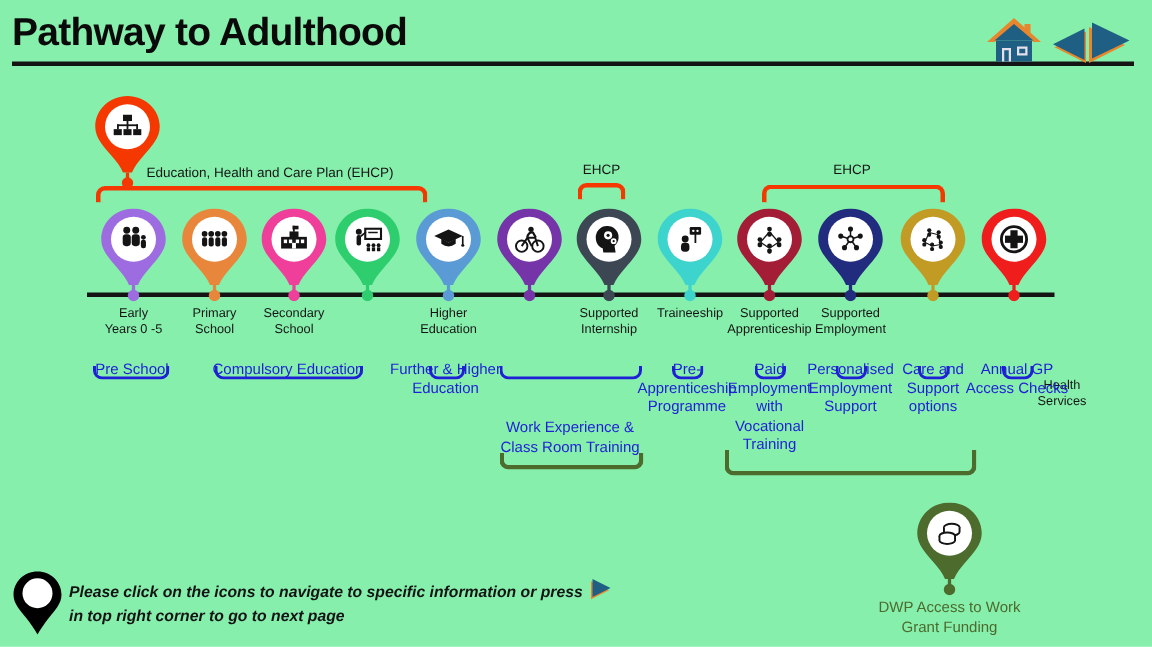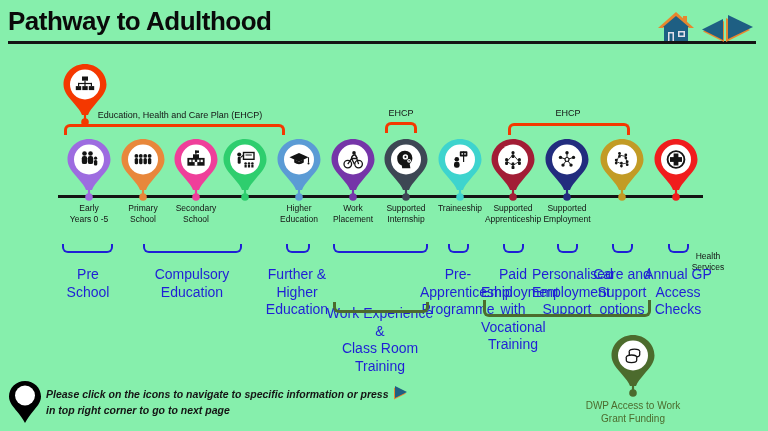--- a/index.html
+++ b/index.html
@@ -18,21 +18,21 @@
   .pin svg{display:block;}
   .pin-label{
     top:203px;width:68px;text-align:center;font-size:8.5px;line-height:1.25;
     color:#141414;white-space:pre-line;
   }
   .blue-bracket{
     top:244px;height:9px;border:2.5px solid;border-top:none;
     border-radius:0 0 6px 6px;box-sizing:border-box;
   }
   .blue-label{
-    top:266px;text-align:center;font-size:14px;line-height:1.25;white-space:pre-line;
+    top:241px;text-align:center;font-size:10px;line-height:1.25;white-space:pre-line;
   }
   .red-bracket{
     height:11px;border:3.5px solid;border-bottom:none;
     border-radius:6px 6px 0 0;box-sizing:border-box;
   }
   .ehcp-label{
     text-align:center;font-size:9px;color:#141414;white-space:pre-line;
   }
   .green-bracket{
     border:3px solid;border-top:none;border-radius:0 0 6px 6px;box-sizing:border-box;
@@ -335,22 +335,20 @@
 </div>
 
 <div class="abs pin-label" style="left:55px;">Early
 Years 0 -5</div>
 <div class="abs pin-label" style="left:109px;">Primary
 School</div>
 <div class="abs pin-label" style="left:162px;">Secondary
 School</div>
 <div class="abs pin-label" style="left:265px;">Higher
 Education</div>
-<div class="abs pin-label" style="left:319px;">Work
-Placement</div>
 <div class="abs pin-label" style="left:372px;">Supported
 Internship</div>
 <div class="abs pin-label" style="left:426px;">Traineeship</div>
 <div class="abs pin-label" style="left:477px;width:72px;">Supported
 Apprenticeship</div>
 <div class="abs pin-label" style="left:533px;">Supported
 Employment</div>
 <div class="abs pin-label" style="left:674px;margin-top:48px;">Health
 Services</div>
 

